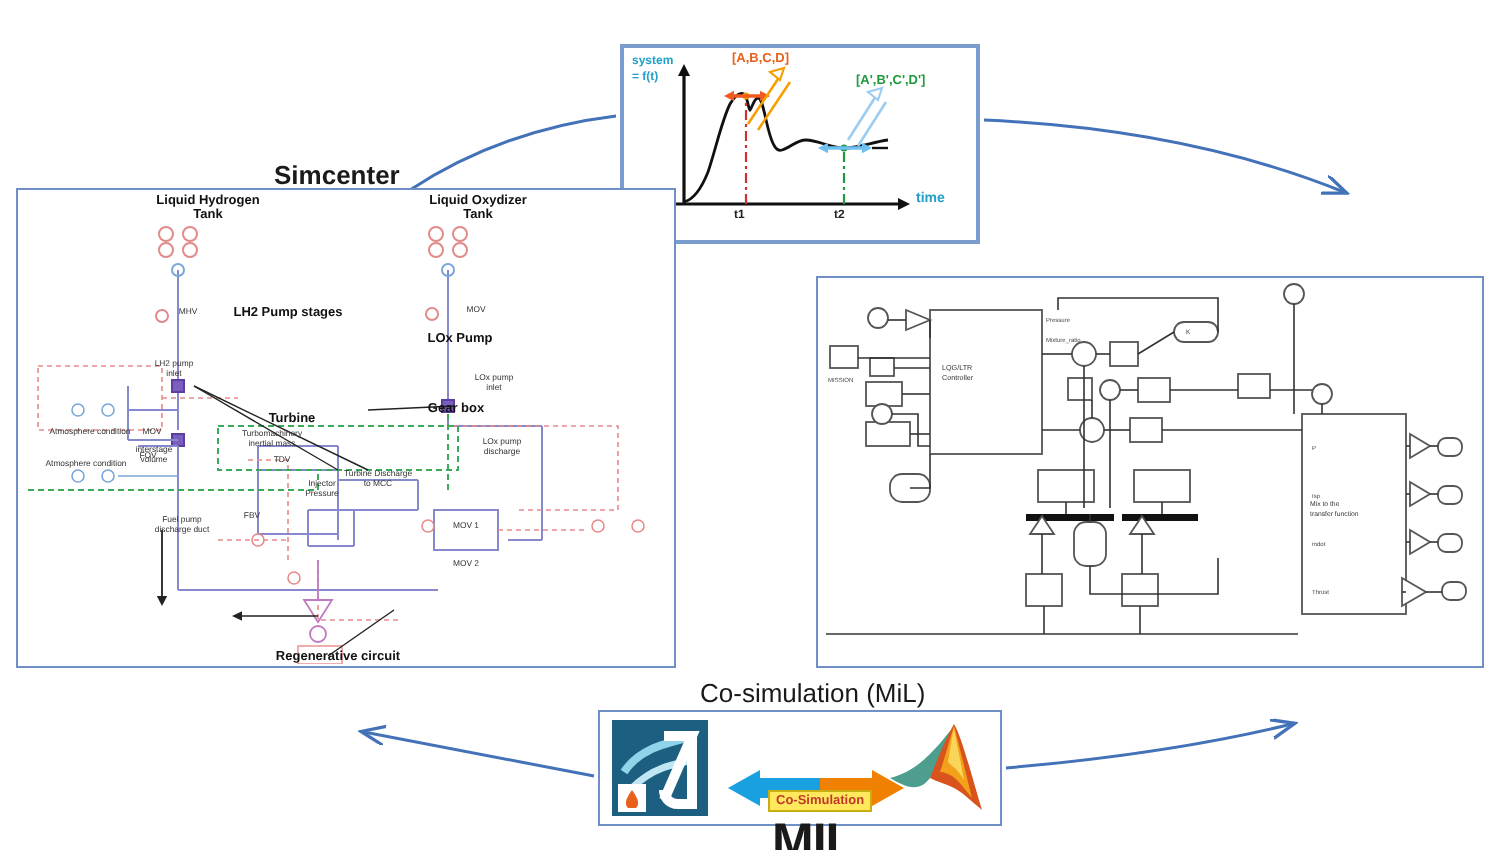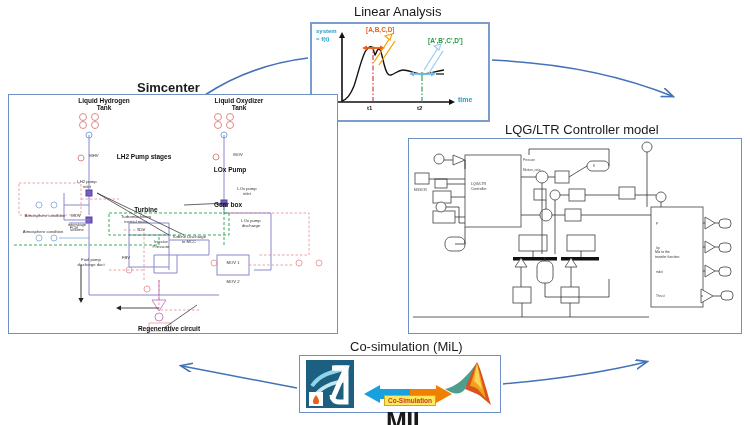--- a/index.html
+++ b/index.html
@@ -44,21 +44,20 @@
 
     <path d="M205,95 C240,72 275,62 308,58" fill="none" stroke="#4472b8" stroke-width="1.5"></path>
 
     <path d="M492,60 C560,63 620,75 672,96" fill="none" stroke="#4472b8" stroke-width="1.5" marker-end="url(#ah)"></path>
 
     <path d="M297,388 C265,382 225,374 182,366" fill="none" stroke="#4472b8" stroke-width="1.5" marker-end="url(#ah)"></path>
 
     <path d="M503,384 C560,379 605,372 646,362" fill="none" stroke="#4472b8" stroke-width="1.5" marker-end="url(#ah)"></path>
   </svg>
 
-  <div class="ttl" style="left:354px;top:4px;">Linear Analysis</div>
 
   <div class="panel" id="chart-panel">
     <svg width="176" height="96" style="position:absolute;left:0;top:0;">
 
       <line x1="30" y1="10" x2="30" y2="78" stroke="#111" stroke-width="1.6"></line>
       <path d="M30,8 l-3,6 l6,0 z" fill="#111"></path>
 
       <line x1="16" y1="78" x2="140" y2="78" stroke="#111" stroke-width="1.6"></line>
       <path d="M143,78 l-6,-3 l0,6 z" fill="#111"></path>
 
@@ -244,21 +243,20 @@
 Pressure</div>
     <div class="sc-sm" style="left:219px;top:58px;width:20px;">MOV</div>
     <div class="sc-sm" style="left:222px;top:92px;width:32px;">LOx pump
 inlet</div>
     <div class="sc-sm" style="left:224px;top:124px;width:36px;">LOx pump
 discharge</div>
     <div class="sc-sm" style="left:210px;top:166px;width:28px;">MOV 1</div>
     <div class="sc-sm" style="left:210px;top:185px;width:28px;">MOV 2</div>
   </div>
 
-  <div class="ttl" style="left:505px;top:122px;">LQG/LTR Controller model</div>
 
   <div class="panel" id="lqg-panel">
     <svg width="331" height="193" style="position:absolute;left:0;top:0;">
       <g stroke="#555" stroke-width="0.9" fill="#fff">
 
         <rect x="56" y="16" width="56" height="72"></rect>
 
         <rect x="6" y="34" width="14" height="11"></rect>
         <rect x="26" y="40" width="12" height="9"></rect>
         <rect x="24" y="52" width="18" height="12"></rect>

